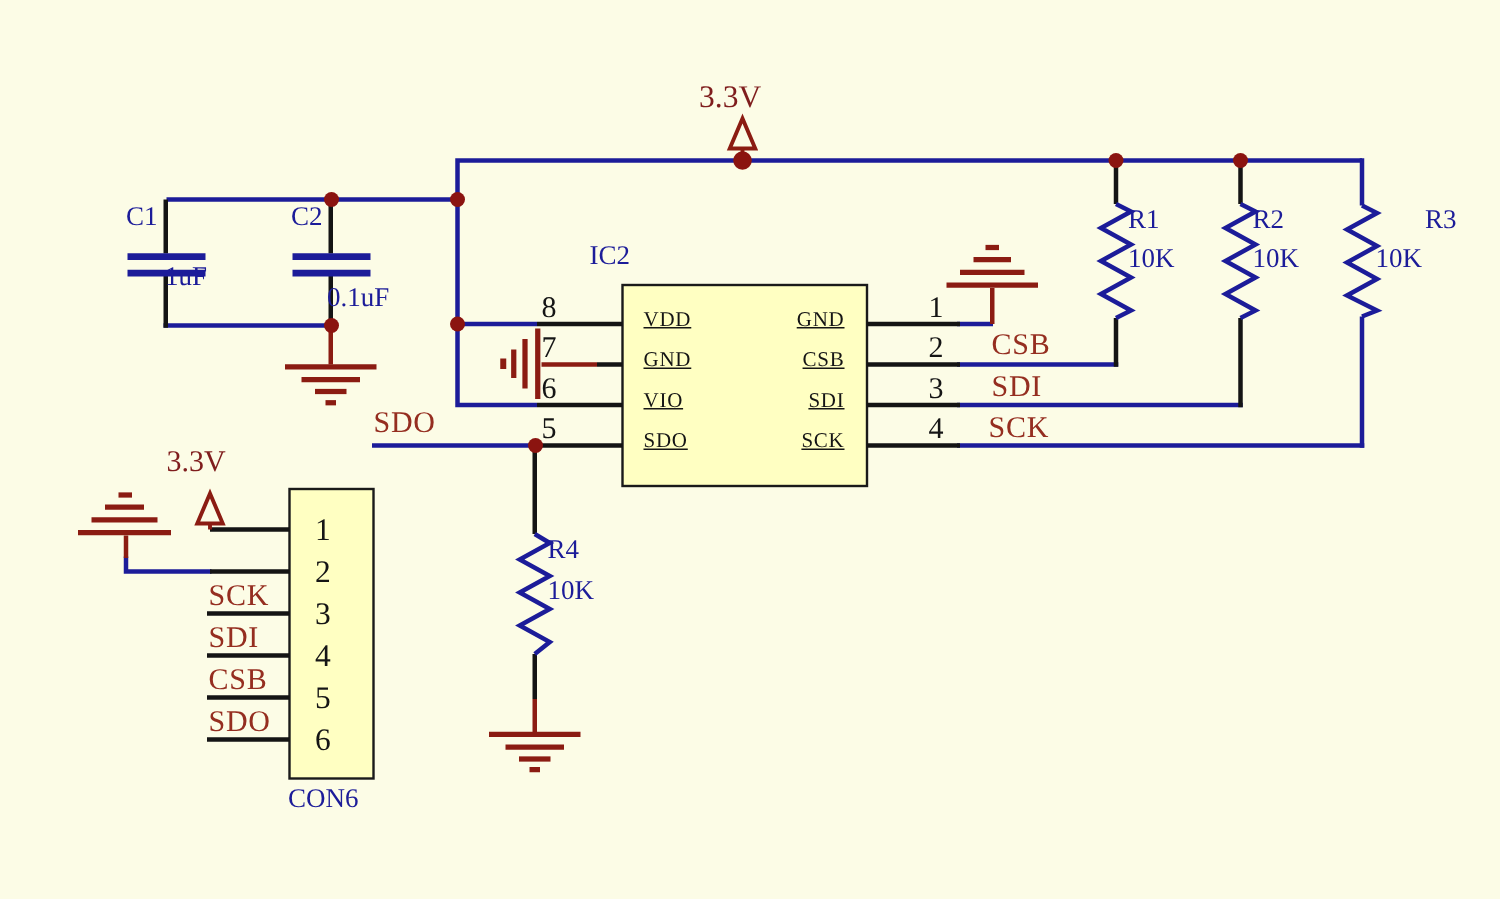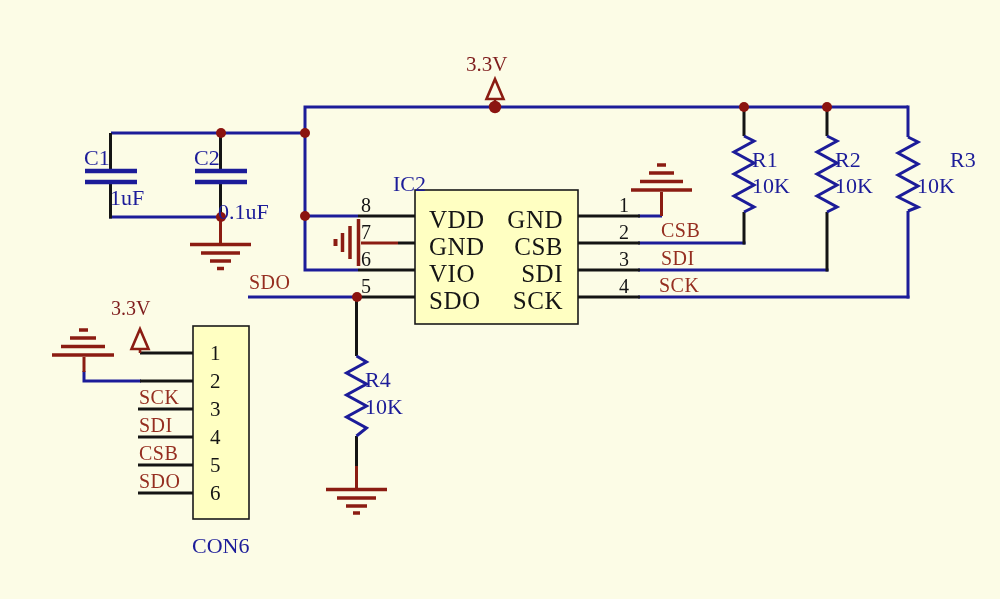--- a/index.html
+++ b/index.html
@@ -1,22 +1,22 @@
 <!DOCTYPE html>
 <html><head>
 <meta charset="utf-8">
 <style>
   html,body{margin:0;padding:0;}
   body{background:#fcfce6;width:1000px;height:599px;overflow:hidden;}
   #stage{position:relative;width:1000px;height:599px;background:#fcfce6;
          font-family:"Liberation Serif","DejaVu Serif",serif;}
   #wires{position:absolute;left:0;top:0;width:1000px;height:599px;}
   .lbl{position:absolute;line-height:1;white-space:nowrap;}
-  .ref{color:#1c1c99;font-size:22px;margin-top:12px;}
-  .pinname{color:#151515;font-size:25px;letter-spacing:.5px;}
+  .ref{color:#1c1c99;font-size:18px;}
+  .pinname{color:#151515;font-size:14px;letter-spacing:.5px;text-decoration:underline;}
   .pinnum{color:#151515;font-size:20px;}
   .net{color:#952e20;font-size:20px;letter-spacing:.5px;}
   .pwr{color:#7f1d1d;font-size:21px;}
   .rightcol{width:63px;text-align:right;}
   #watermark{position:absolute;left:334px;top:263px;z-index:10;
      font-family:"DejaVu Sans","Liberation Sans",sans-serif;
      font-weight:bold;font-size:37px;letter-spacing:-.5px;
      color:rgba(255,255,255,0.78);
      -webkit-text-stroke:1.3px rgba(150,150,150,0.55);
      text-shadow:0 0 2px rgba(130,130,130,0.30);}

